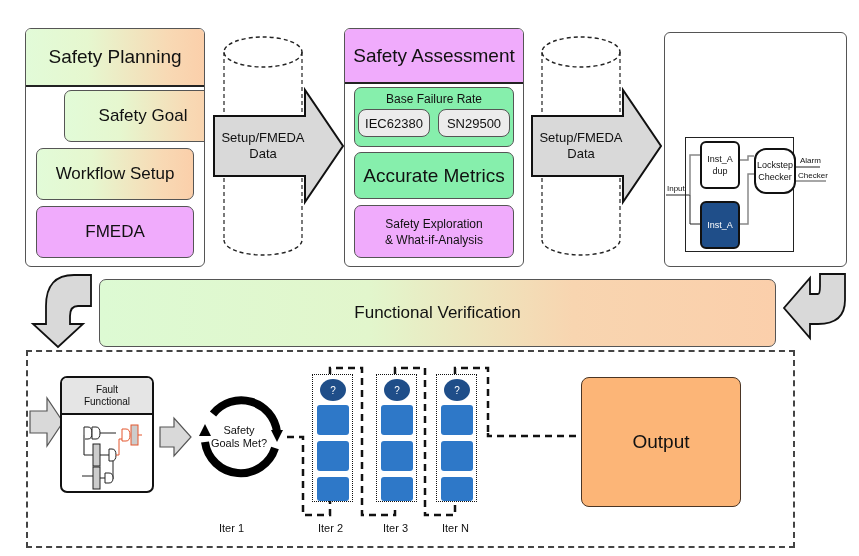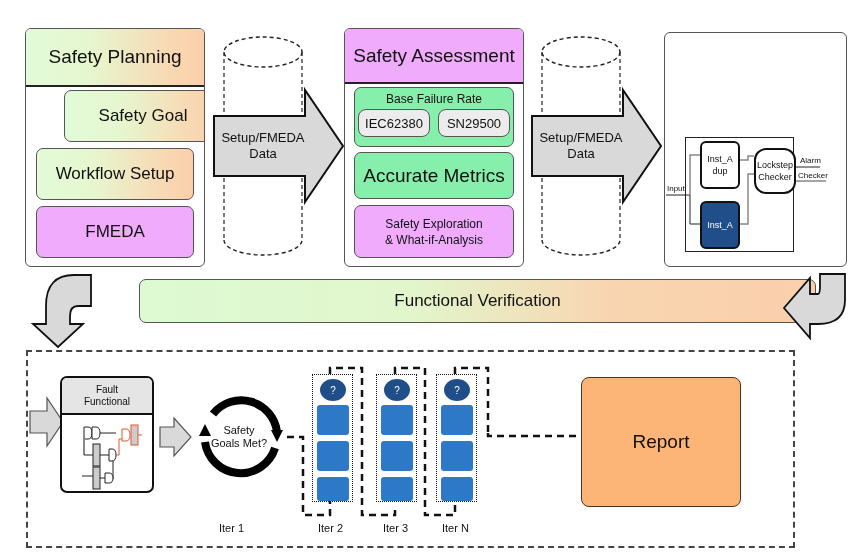--- a/index.html
+++ b/index.html
@@ -121,22 +121,22 @@
     <span class="abs" style="left:114px; top:18px; font-size:8px;">Alarm</span>
     <span class="abs" style="left:112px; top:33px; font-size:8px;">Checker</span>
   </div>
   <span class="abs" style="left:2px; top:151px; font-size:8px;">Input</span>
 </div>
 
 <svg style="left:26px; top:278px;" width="70" height="70">
   <path d="M65,3 L65,34 L52,34 Q44,34 44,44 L44,52 L57,52 L32,75 L7,52 L20,52 L20,34 Q20,3 48,3 Z" fill="#d9d9d9" stroke="#111" stroke-width="1.8" transform="translate(0,-6)"></path>
 </svg>
 
-<div class="abs grad-green-peach-wide" style="left:99px; top:279px; width:677px; height:44px; border:1.8px solid #555; border-radius:7px;
-            display:flex; align-items:center; justify-content:center; font-size:17px;margin-left:40px;">
+<div class="abs grad-green-peach-wide" style="left:99px; top:279px; width:677px; height:68px; border:1.8px solid #555; border-radius:7px;
+            display:flex; align-items:center; justify-content:center; font-size:17px;">
   <span>Functional Verification</span>
 </div>
 
 <svg style="left:780px; top:272px;" width="70" height="70">
   <path d="M40,2 L65,2 L65,28 Q65,52 38,52 L30,52 L30,66 L4,36 L30,6 L30,22 L38,22 Q40,22 40,14 Z" fill="#d9d9d9" stroke="#111" stroke-width="1.8"></path>
 </svg>
 
 <div class="abs" style="left:26px; top:350px; width:769px; height:198px; border:2px dashed #444;"></div>
 
 <svg style="left:29px; top:397px;" width="36" height="50">
@@ -225,14 +225,14 @@
   <div class="abs" style="left:4px; top:102px; width:32px; height:24px; background:#2e78c8; border-radius:3px;"></div>
 </div>
 
 <span class="abs" style="left:219px; top:522px; font-size:11px;">Iter 1</span>
 <span class="abs" style="left:318px; top:522px; font-size:11px;">Iter 2</span>
 <span class="abs" style="left:383px; top:522px; font-size:11px;">Iter 3</span>
 <span class="abs" style="left:442px; top:522px; font-size:11px;">Iter N</span>
 
 <div class="abs" style="left:581px; top:377px; width:160px; height:130px; background:#fcb577; border:1.8px solid #4a3525; border-radius:8px;
             display:flex; align-items:center; justify-content:center; font-size:19px;">
-  <span>Report</span>
+  <span>Output</span>
 </div>
 
 </body></html>

